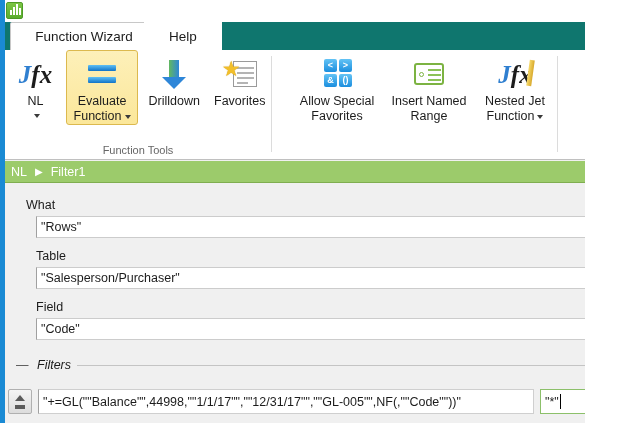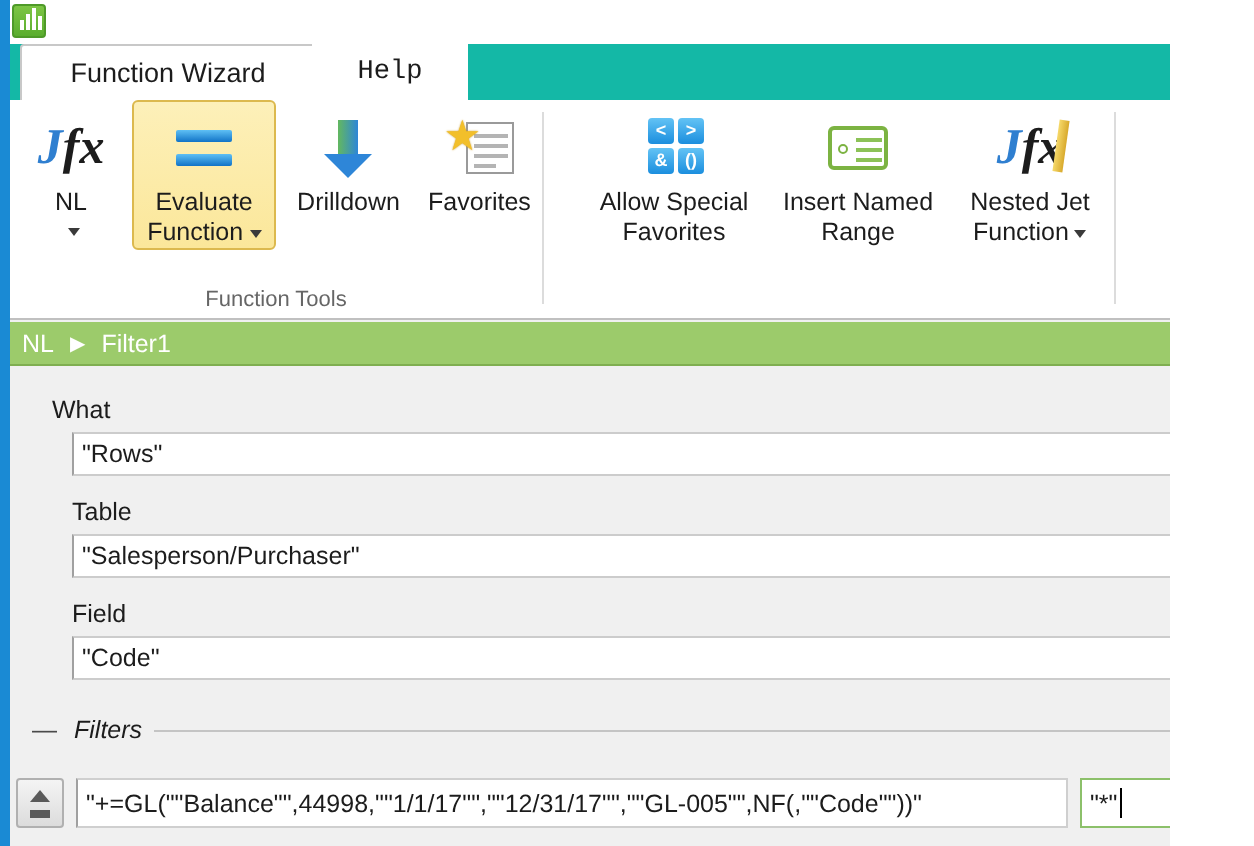--- a/index.html
+++ b/index.html
@@ -50,40 +50,39 @@
   .win-title {
     position: absolute; right: 5px; top: 2px;
     font-size: 12px; color: #1c1c1c;
     white-space: nowrap;
   }
 
   
   .tabstrip {
     position: absolute; left: 0; top: 22px;
     width: 627px; height: 28px;
-    background: #14b8a6;
+    background: #0f766e;
   }
   .tab {
     position: absolute; top: 0;
     height: 28px;
     font-size: 13.5px; color: #1c1c1c;
     display: flex; align-items: center; justify-content: center;
     white-space: nowrap;
   }
   .tab-active {
     left: 10px; width: 148px;
     background: #ffffff;
     border: 1px solid #c8c8c8;
     border-bottom: none;
     border-top-left-radius: 2px; border-top-right-radius: 2px;
   }
   .tab-inactive {
-    left: 156px; width: 78px;
-    background: #ffffff;
-    font-family: Liberation Mono, monospace;
+    left: 144px; width: 78px;
+    background: #ffffff;
   }
 
   
   .ribbon {
     position: absolute; left: 0; top: 50px;
     width: 627px; height: 110px;
     background: #ffffff;
     border-bottom: 1px solid #c0c0c0;
   }
   .ribbon-inner {

